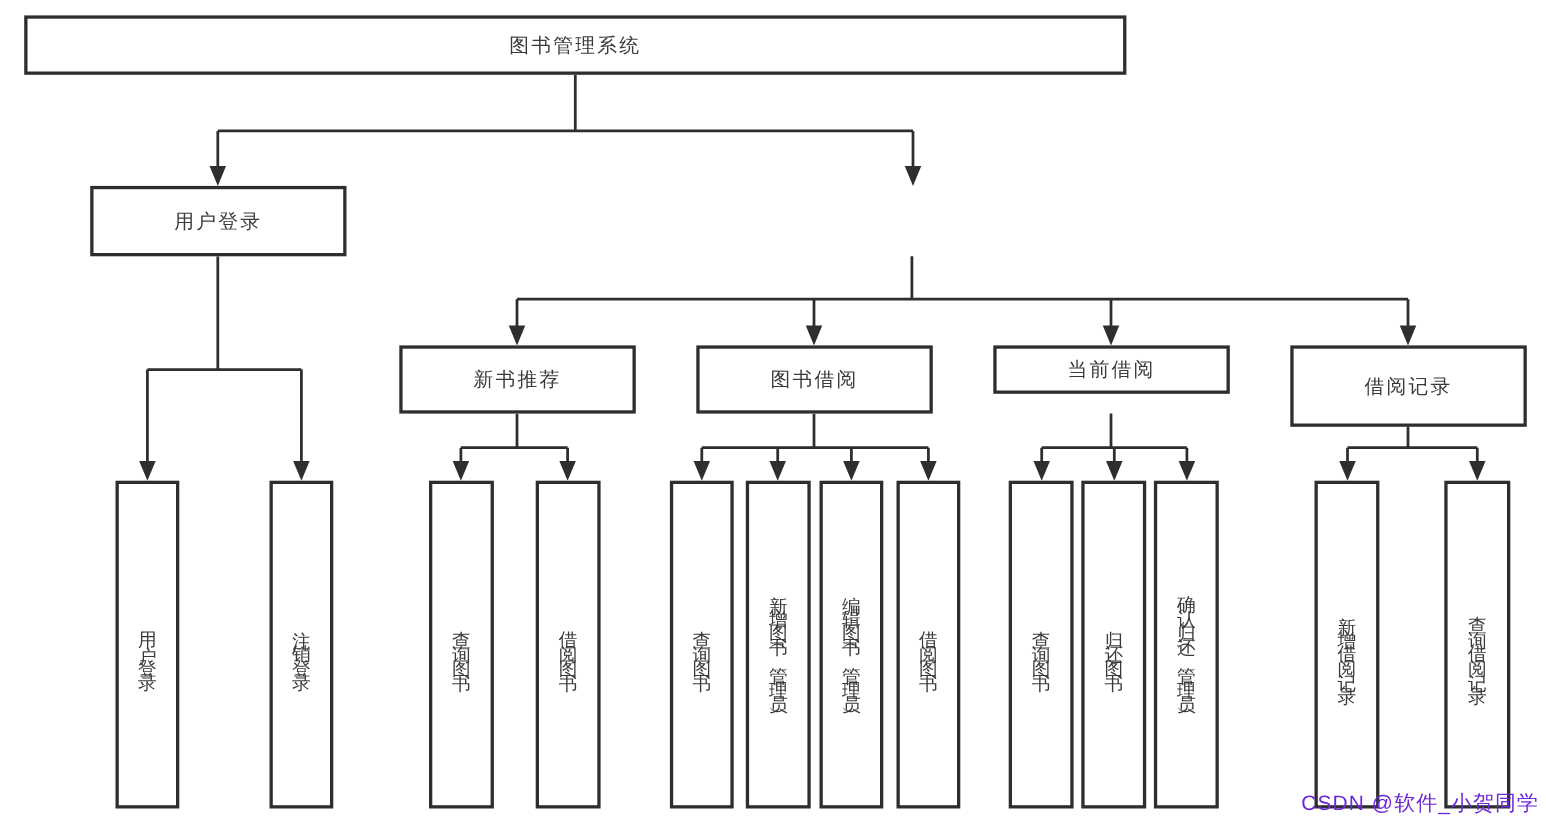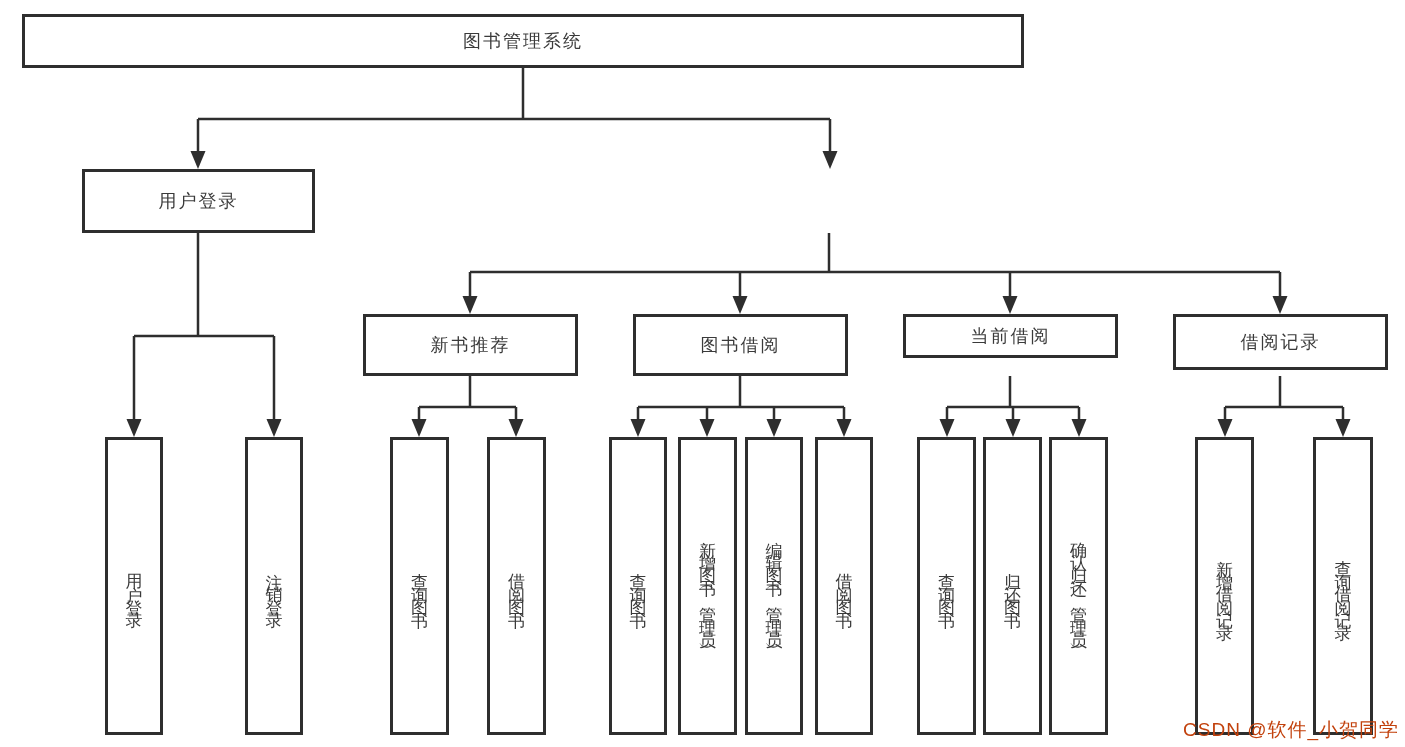--- a/index.html
+++ b/index.html
@@ -15,21 +15,21 @@
     display:flex;align-items:center;justify-content:center;
     font-size:18px;letter-spacing:2px;white-space:nowrap;
   }
   .leaf{
     writing-mode:vertical-rl;
     font-size:17px;letter-spacing:13px;line-height:1;
     white-space:normal;
   }
   .watermark{
     position:absolute;right:6px;bottom:4px;z-index:5;
-    font-size:19px;color:#c2410c;letter-spacing:1px;
+    font-size:19px;color:#6d28d9;letter-spacing:1px;
     font-family:"Liberation Sans",sans-serif;
   }
 </style>
 </head>
 <body>
 
 <div class="stage">
 
   <svg class="wires" viewBox="0 0 1405 747" fill="none" stroke="#2e2e2e" stroke-width="2.5">
 
@@ -81,21 +81,21 @@
     </g>
   </svg>
 
   <div class="box" style="left:22px;top:14px;width:1002px;height:54px">图书管理系统</div>
 
   <div class="box" style="left:82px;top:169px;width:233px;height:64px">用户登录</div>
 
   <div class="box" style="left:633px;top:314px;width:215px;height:62px">图书借阅</div>
   <div class="box" style="left:363px;top:314px;width:215px;height:62px">新书推荐</div>
   <div class="box" style="left:903px;top:314px;width:215px;height:44px">当前借阅</div>
-  <div class="box" style="left:1173px;top:314px;width:215px;height:56px">借阅记录</div>
+  <div class="box" style="left:1173px;top:314px;width:215px;height:74px">借阅记录</div>
 
   <div class="box leaf" style="left:105px;top:437px;width:58px;height:298px">用户登录</div>
   <div class="box leaf" style="left:245px;top:437px;width:58px;height:298px">注销登录</div>
 
   <div class="box leaf" style="left:390px;top:437px;width:59px;height:298px">查询图书</div>
   <div class="box leaf" style="left:487px;top:437px;width:59px;height:298px">借阅图书</div>
 
   <div class="box leaf" style="left:609px;top:437px;width:58px;height:298px">查询图书</div>
   <div class="box leaf" style="left:678px;top:437px;width:59px;height:298px">新增图书（管理员）</div>
   <div class="box leaf" style="left:745px;top:437px;width:58px;height:298px">编辑图书（管理员）</div>

